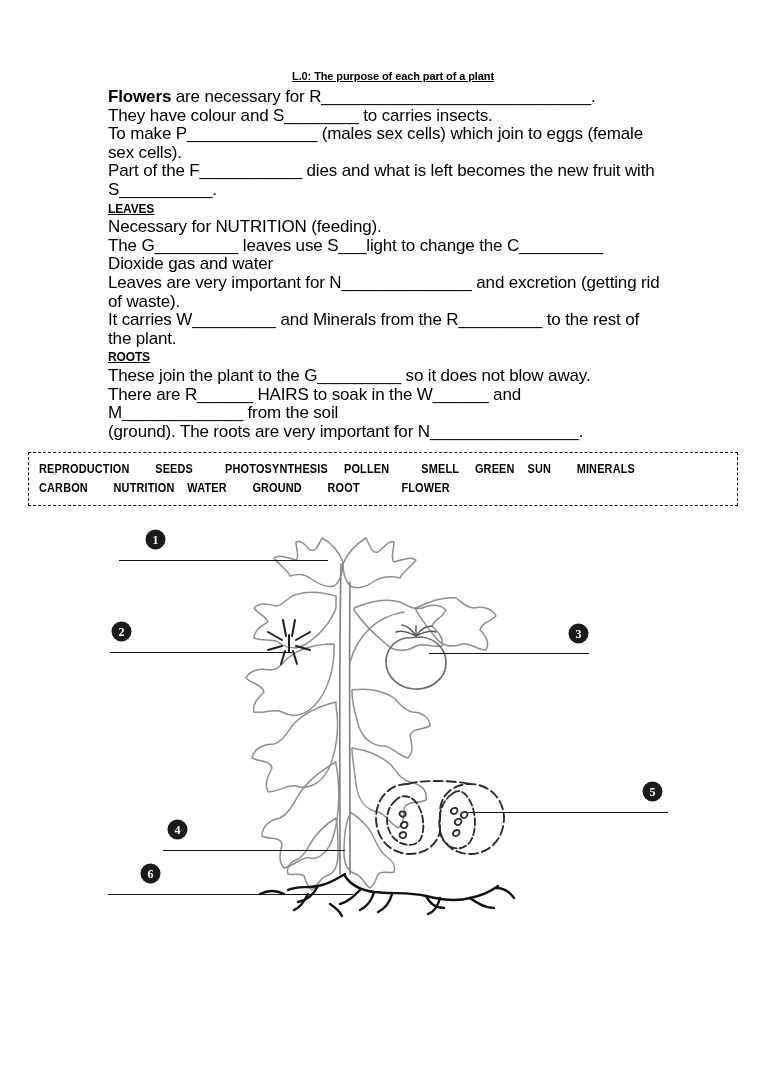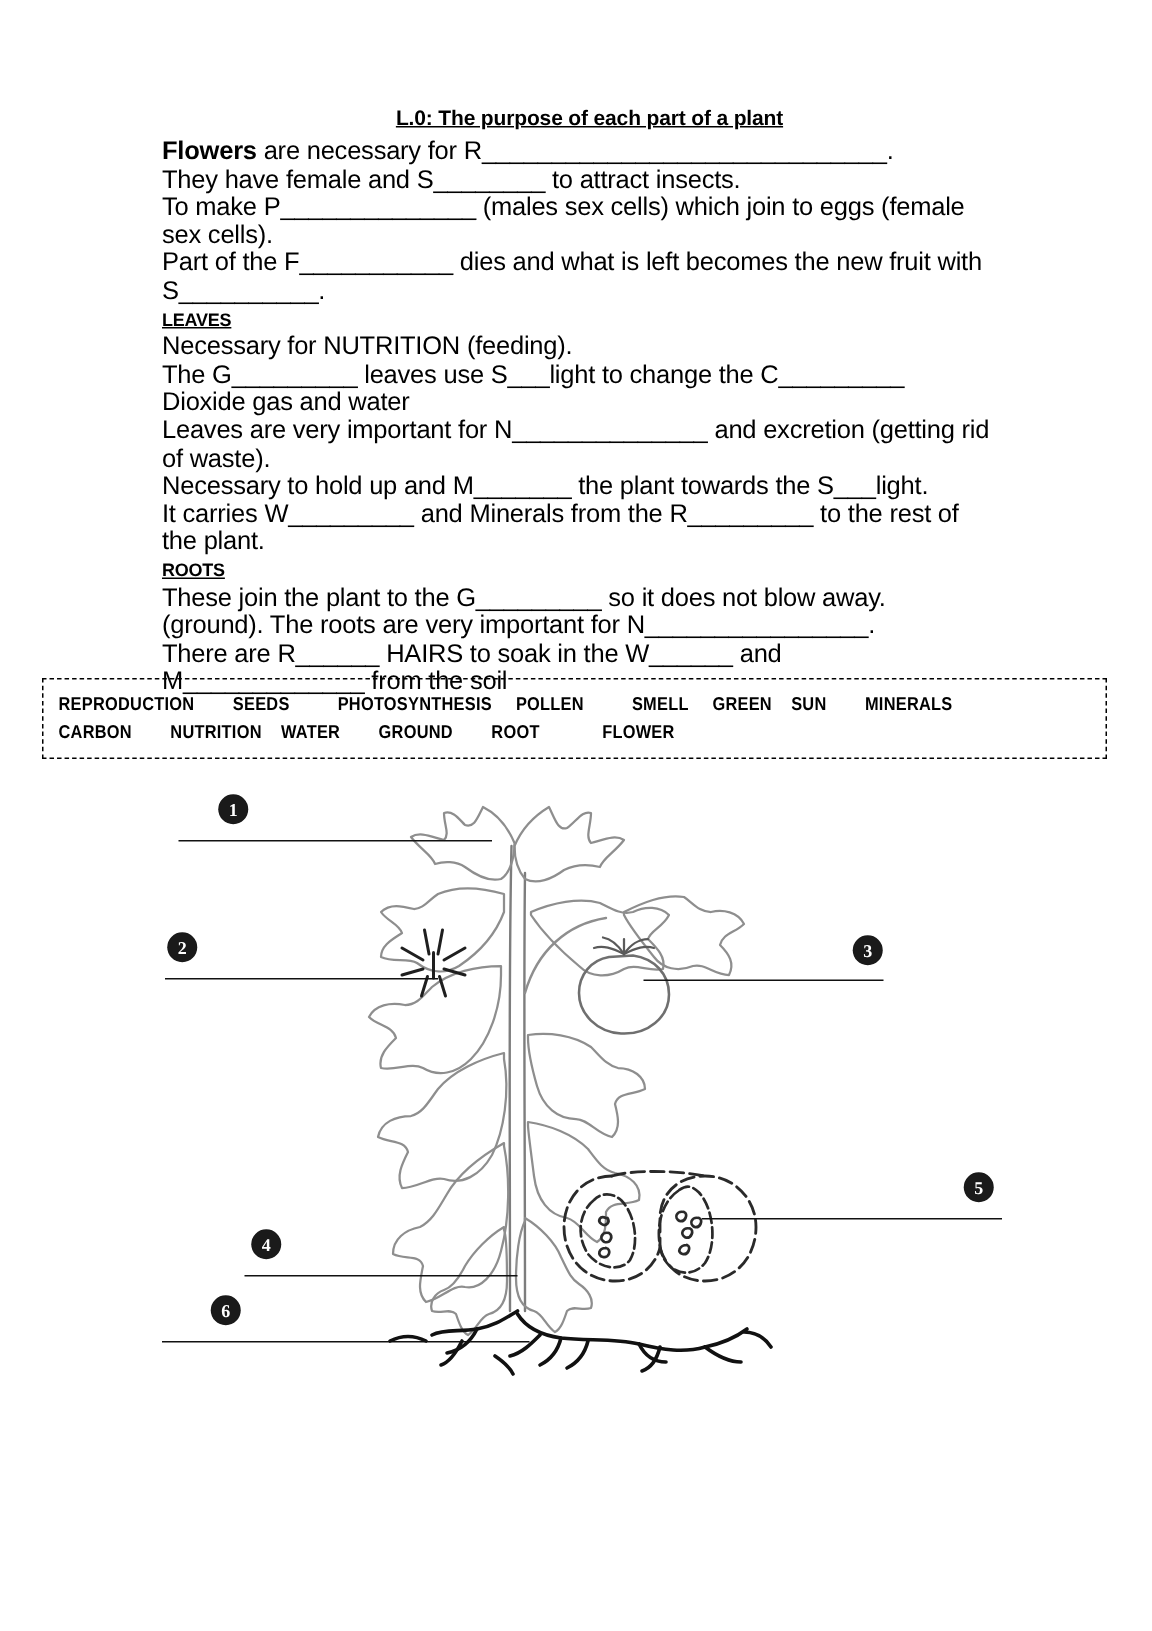--- a/index.html
+++ b/index.html
@@ -20,21 +20,21 @@
   
   .sheet {
     position: absolute;
     left: 0;
     top: 0;
     width: 768px;
   }
 
   .ws-title {
     text-align: center;
-    font-size: 14px;
+    font-size: 11px;
     font-weight: bold;
     text-decoration: underline;
     margin: 70px 0 0 0;
     padding-left: 18px;
     letter-spacing: -0.1px;
   }
 
   .body-text {
     margin: 6px 0 0 0;
     padding: 0 108px 0 108px;
@@ -114,36 +114,35 @@
 </head>
 <body>
 
 <div class="sheet">
 
   <div class="ws-title">L.0: The purpose of each part of a plant</div>
 
   <div class="body-text">
 
     <div class="line"><span class="lead">Flowers</span><span> are necessary for R_____________________________.</span></div>
-    <div class="line">They have female and S________ to attract insects.</div>
+    <div class="line">They have colour and S________ to carries insects.</div>
     <div class="line">To make P______________ (males sex cells) which join to eggs (female sex cells).</div>
     <div class="line">Part of the F___________ dies and what is left becomes the new fruit with S__________.</div>
 
     <div class="section-head">LEAVES</div>
     <div class="line">Necessary for NUTRITION (feeding).</div>
     <div class="line">The G_________ leaves use S___light to change the C_________ Dioxide gas and water</div>
     <div class="line">Leaves are very important for N______________ and excretion (getting rid of waste).</div>
 
-    <div class="line">Necessary to hold up and M_______ the plant towards the S___light.</div>
     <div class="line">It carries W_________ and Minerals from the R_________ to the rest of the plant.</div>
 
     <div class="section-head">ROOTS</div>
     <div class="line">These join the plant to the G_________ so it does not blow away.</div>
+    <div class="line">There are R______ HAIRS to soak in the W______ and M_____________ from the soil</div>
     <div class="line">(ground). The roots are very important for N________________.</div>
-    <div class="line">There are R______ HAIRS to soak in the W______ and M_____________ from the soil</div>
 
   </div>
 </div>
 
 <div class="wordbank">
   <span class="wb-row">REPRODUCTION        SEEDS          PHOTOSYNTHESIS     POLLEN          SMELL     GREEN    SUN        MINERALS</span>
   <span class="wb-row">CARBON        NUTRITION    WATER        GROUND        ROOT             FLOWER</span>
 </div>
 
 <div class="diagram">

